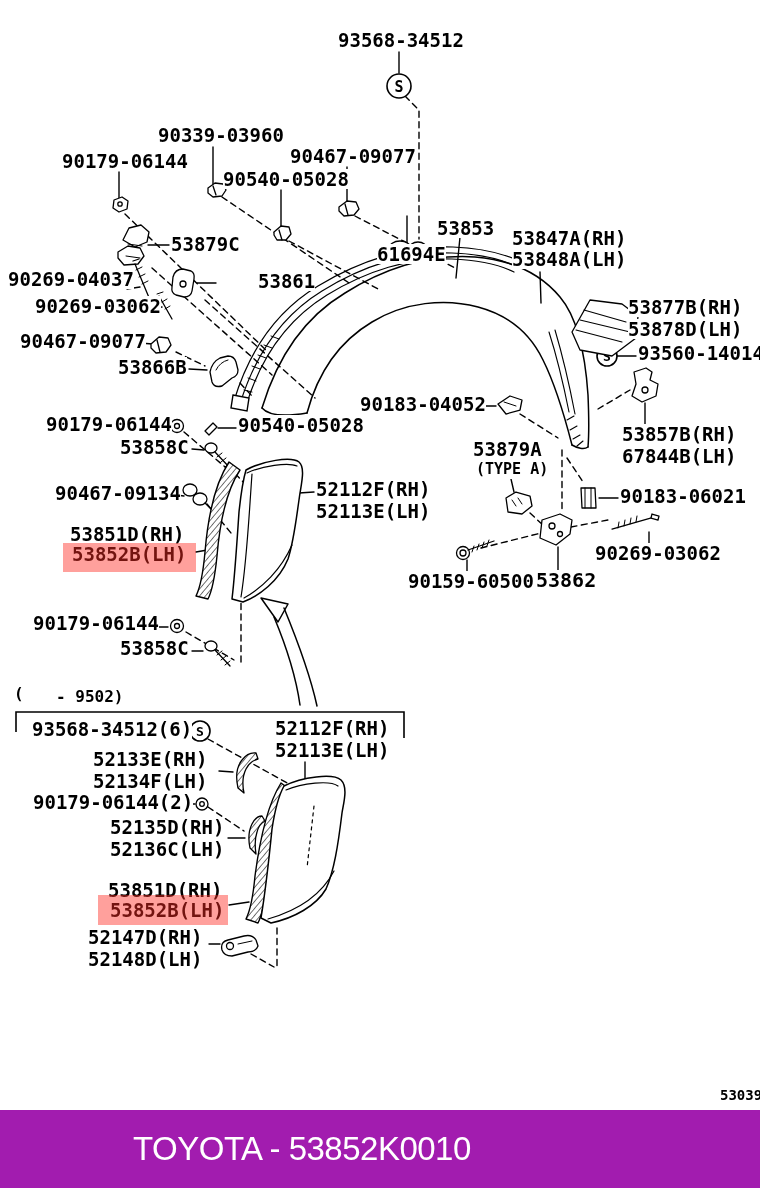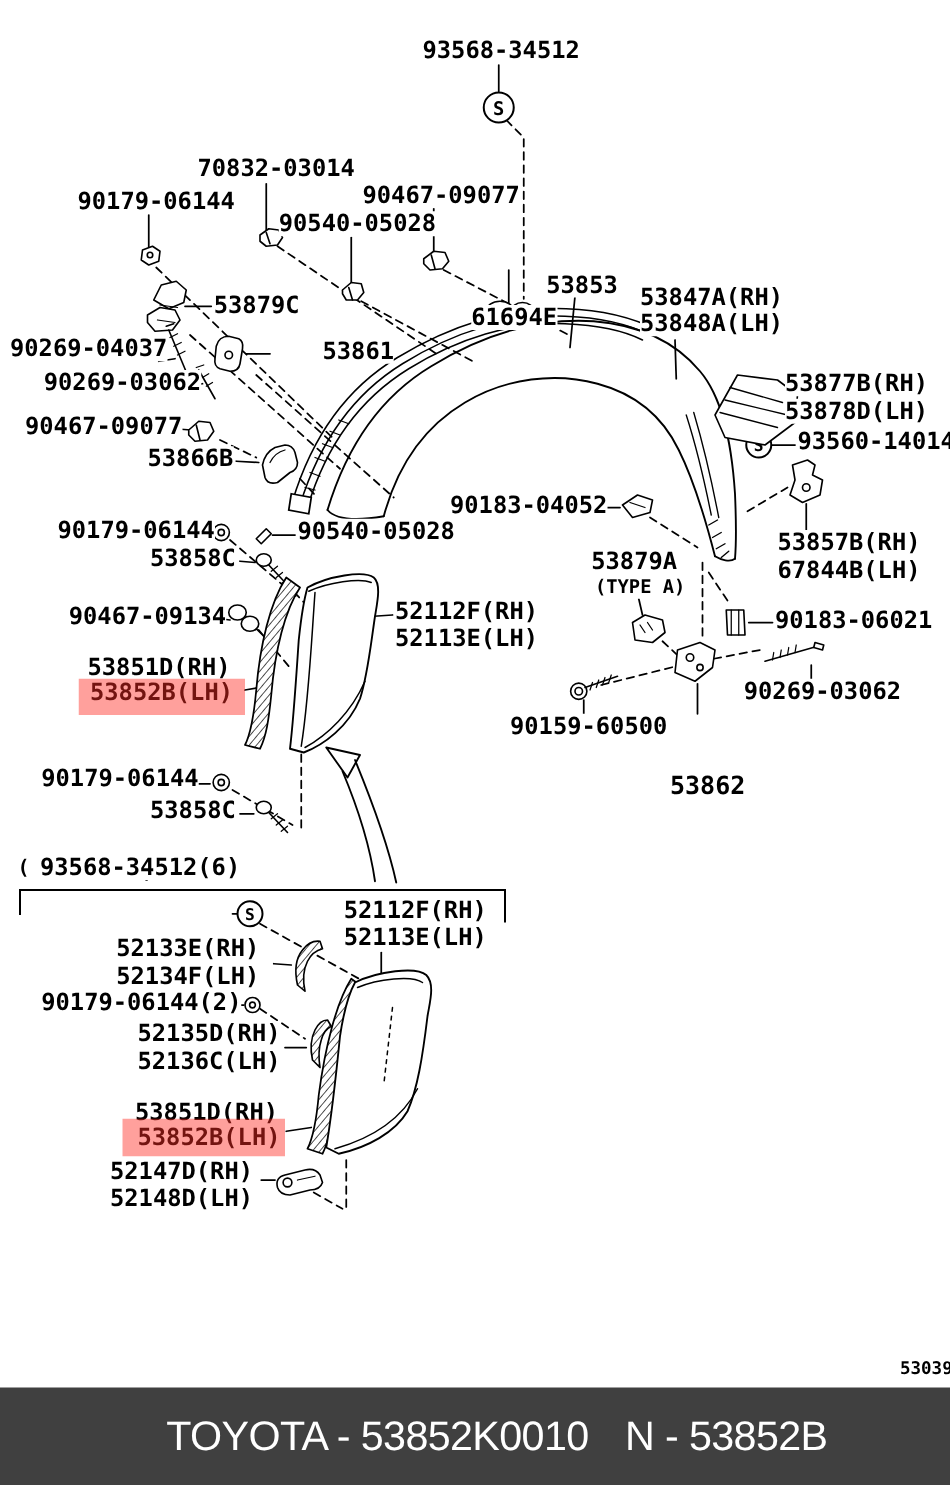--- a/index.html
+++ b/index.html
@@ -253,21 +253,21 @@
   <g fill="#fff" stroke="#000" stroke-width="1.5" stroke-linejoin="round" stroke-linecap="round">
     <path d="M284,786 C302,777 333,773 341,780 C348,787 344,801 342,813 C338,846 334,871 326,889 C316,906 294,918 271,923 L261,918 C265,894 269,859 272,829 C275,809 279,795 284,786 Z"></path>
     <path d="M314,806 L307,868" fill="none" stroke-width="1.2" stroke-dasharray="3 4"></path>
     <path d="M334,871 C321,896 296,911 268,919" fill="none" stroke-width="1.2"></path>
     <path d="M286,790 C302,783 330,780 338,786" fill="none" stroke-width="1.2"></path>
   </g>
 </svg>
 
 <div id="label-layer">
       <div class="lbl" style="left: 338px; top: 30px;">93568-34512</div>
-      <div class="lbl" style="left: 158px; top: 125px;">70832-03014</div>
+      <div class="lbl" style="left: 158px; top: 125px;">90339-03960</div>
       <div class="lbl" style="left: 62px; top: 151px;">90179-06144</div>
       <div class="lbl" style="left: 290px; top: 146px;">90467-09077</div>
       <div class="lbl" style="left: 223px; top: 169px;">90540-05028</div>
       <div class="lbl" style="left: 377px; top: 196px; margin-top: 48px;">61694E</div>
       <div class="lbl" style="left: 437px; top: 218px;">53853</div>
       <div class="lbl" style="left: 512px; top: 228px;">53847A(RH)</div>
       <div class="lbl" style="left: 512px; top: 249px;">53848A(LH)</div>
       <div class="lbl" style="left: 171px; top: 234px;">53879C</div>
       <div class="lbl" style="left: 8px; top: 269px;">90269-04037</div>
       <div class="lbl" style="left: 218px; top: 271px; margin-left: 40px;">53861</div>
@@ -286,40 +286,39 @@
       <div class="lbl" style="left: 473px; top: 439px;">53879A</div>
       <div class="lbl" style="left: 476px; top: 459px; font-size: 15px;">(TYPE A)</div>
       <div class="lbl" style="left: 55px; top: 483px;">90467-09134</div>
       <div class="lbl" style="left: 316px; top: 479px;">52112F(RH)</div>
       <div class="lbl" style="left: 316px; top: 501px;">52113E(LH)</div>
       <div class="lbl" style="left: 620px; top: 486px;">90183-06021</div>
       <div class="lbl" style="left: 70px; top: 524px;">53851D(RH)</div>
       <div class="lbl" style="left: 72px; top: 544px;">53852B(LH)</div>
       <div class="lbl" style="left: 595px; top: 543px;">90269-03062</div>
       <div class="lbl" style="left: 408px; top: 571px;">90159-60500</div>
-      <div class="lbl" style="left: 536px; top: 570px; font-size: 20px; margin-top: 48px;">53862</div>
+      <div class="lbl" style="left: 536px; top: 570px; font-size: 20px;">53862</div>
       <div class="lbl" style="left: 33px; top: 613px;">90179-06144</div>
       <div class="lbl" style="left: 120px; top: 638px;">53858C</div>
       <div class="lbl" style="left: 14px; top: 684px; font-size: 16px;">(</div>
       <div class="lbl" style="left: 56px; top: 687px; font-size: 16px;">- 9502)</div>
-      <div class="lbl" style="left: 32px; top: 684px;">93568-34512(6)</div>
+      <div class="lbl" style="left: 32px; top: 719px;">93568-34512(6)</div>
       <div class="lbl" style="left: 275px; top: 718px;">52112F(RH)</div>
       <div class="lbl" style="left: 275px; top: 740px;">52113E(LH)</div>
       <div class="lbl" style="left: 93px; top: 749px;">52133E(RH)</div>
       <div class="lbl" style="left: 93px; top: 771px;">52134F(LH)</div>
       <div class="lbl" style="left: 33px; top: 792px;">90179-06144(2)</div>
       <div class="lbl" style="left: 110px; top: 817px;">52135D(RH)</div>
       <div class="lbl" style="left: 110px; top: 839px;">52136C(LH)</div>
       <div class="lbl" style="left: 108px; top: 880px;">53851D(RH)</div>
       <div class="lbl" style="left: 110px; top: 900px;">53852B(LH)</div>
       <div class="lbl" style="left: 88px; top: 927px;">52147D(RH)</div>
       <div class="lbl" style="left: 88px; top: 949px;">52148D(LH)</div>
       <div class="lbl" style="left: 692px; top: 1085px; font-size: 14px; margin-left: 28px;">530399D</div>
       <div class="hl" style="left: 63px; top: 543px; width: 133px; height: 29px; background: rgba(255, 45, 35, 0.45);"></div>
       <div class="hl" style="left: 98px; top: 895px; width: 130px; height: 30px; background: rgba(255, 45, 35, 0.45);"></div>
     </div>
 
-<div class="footer" style="background: #404040;">
+<div class="footer" style="background: #a21caf;">
   <span class="f-left">TOYOTA - 53852K0010</span>
-  <span class="f-right">N - 53852B</span>
 </div>
 
 </div>
 
 </body></html>

